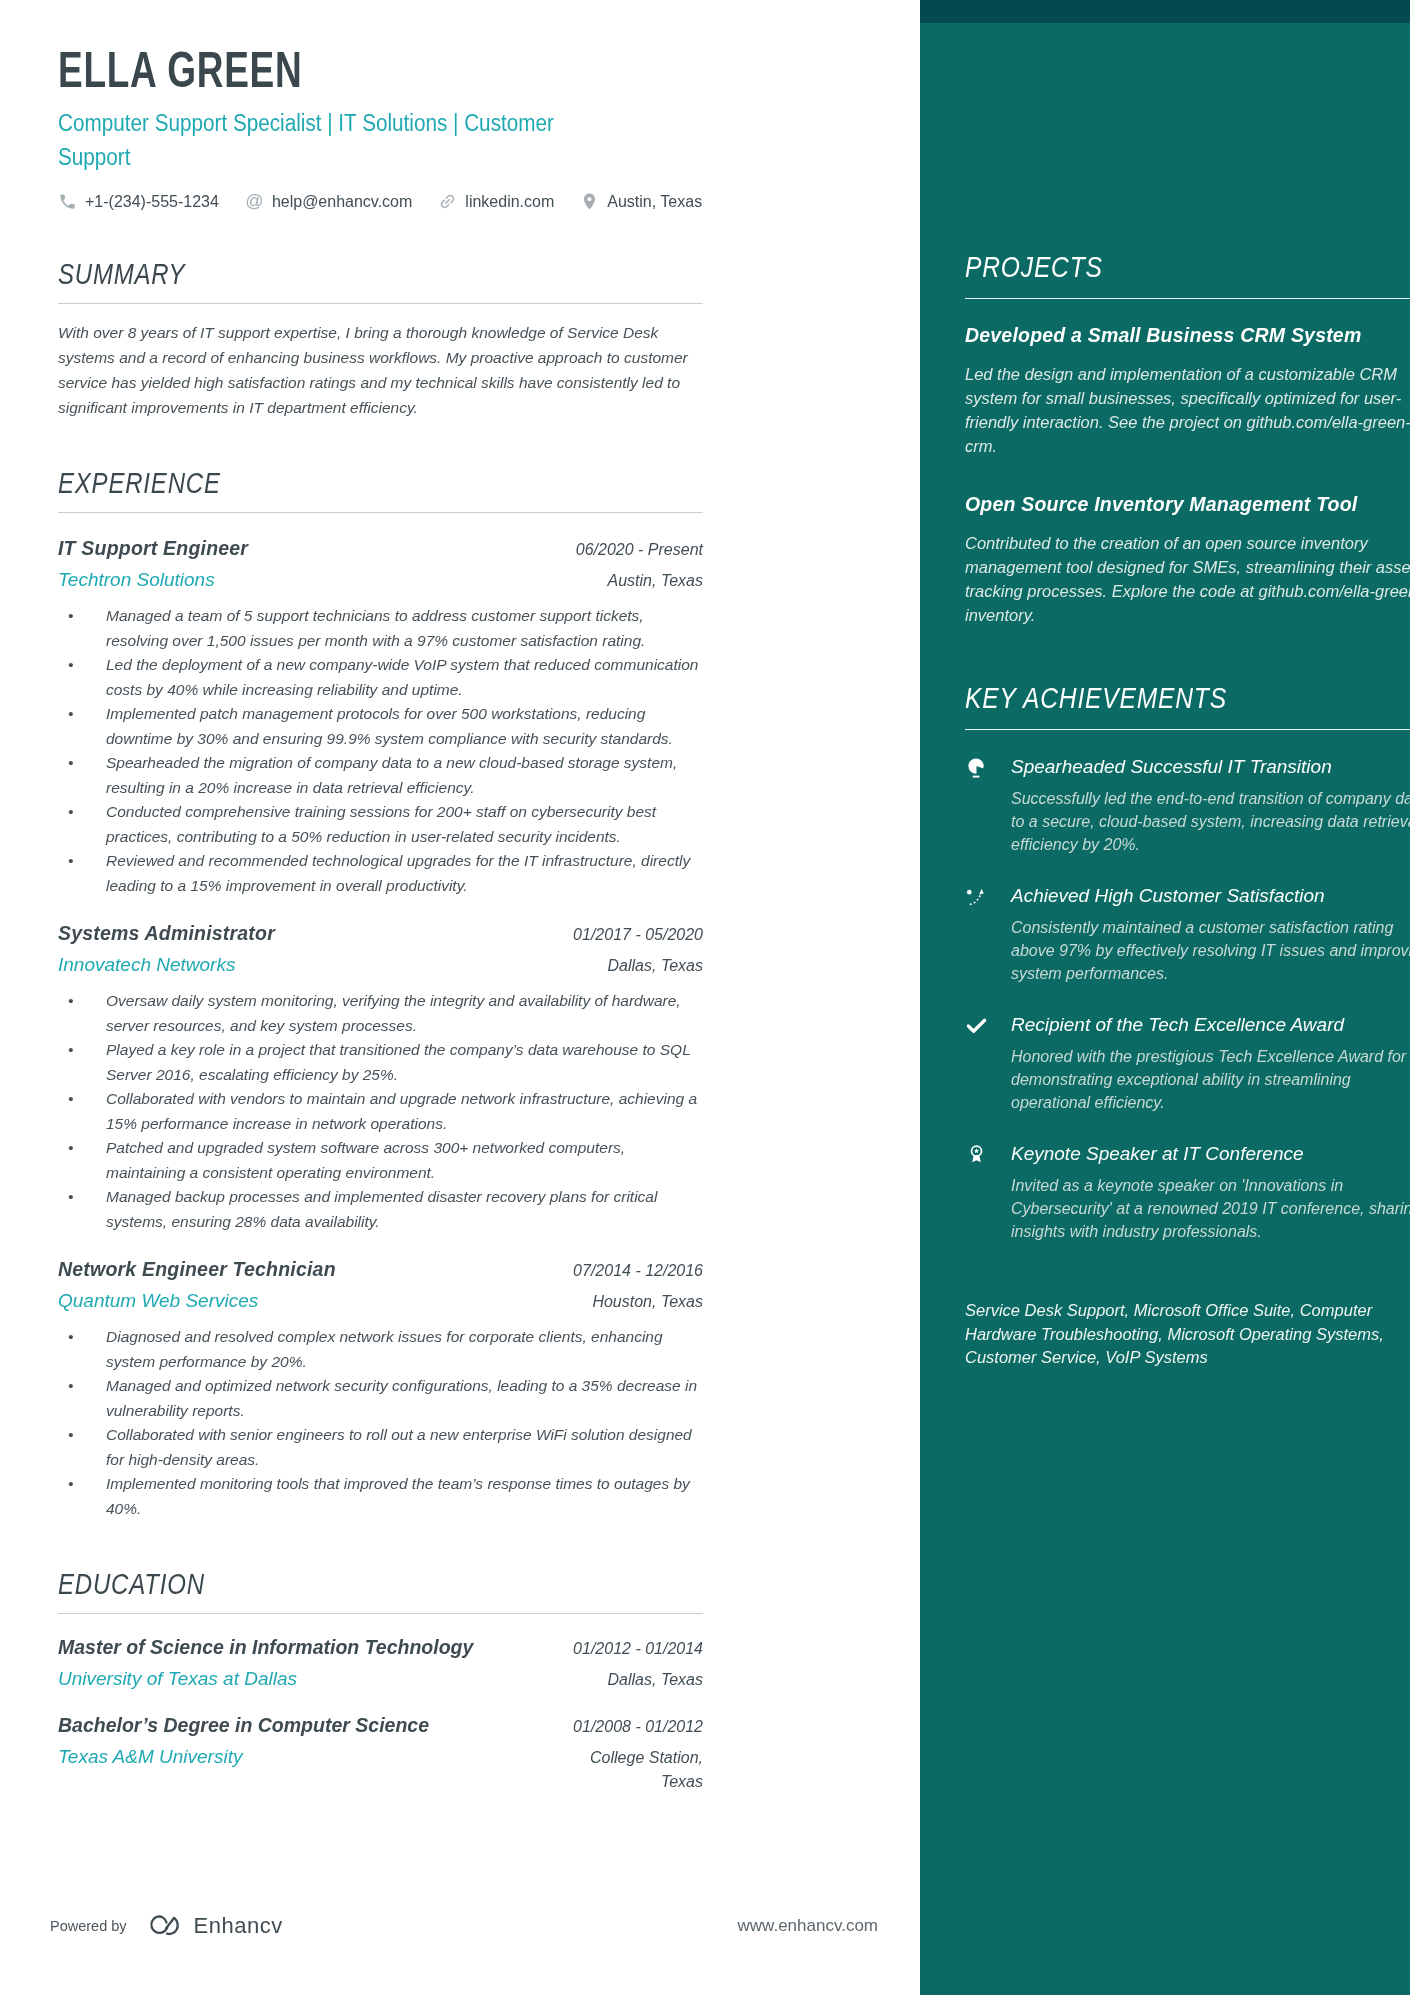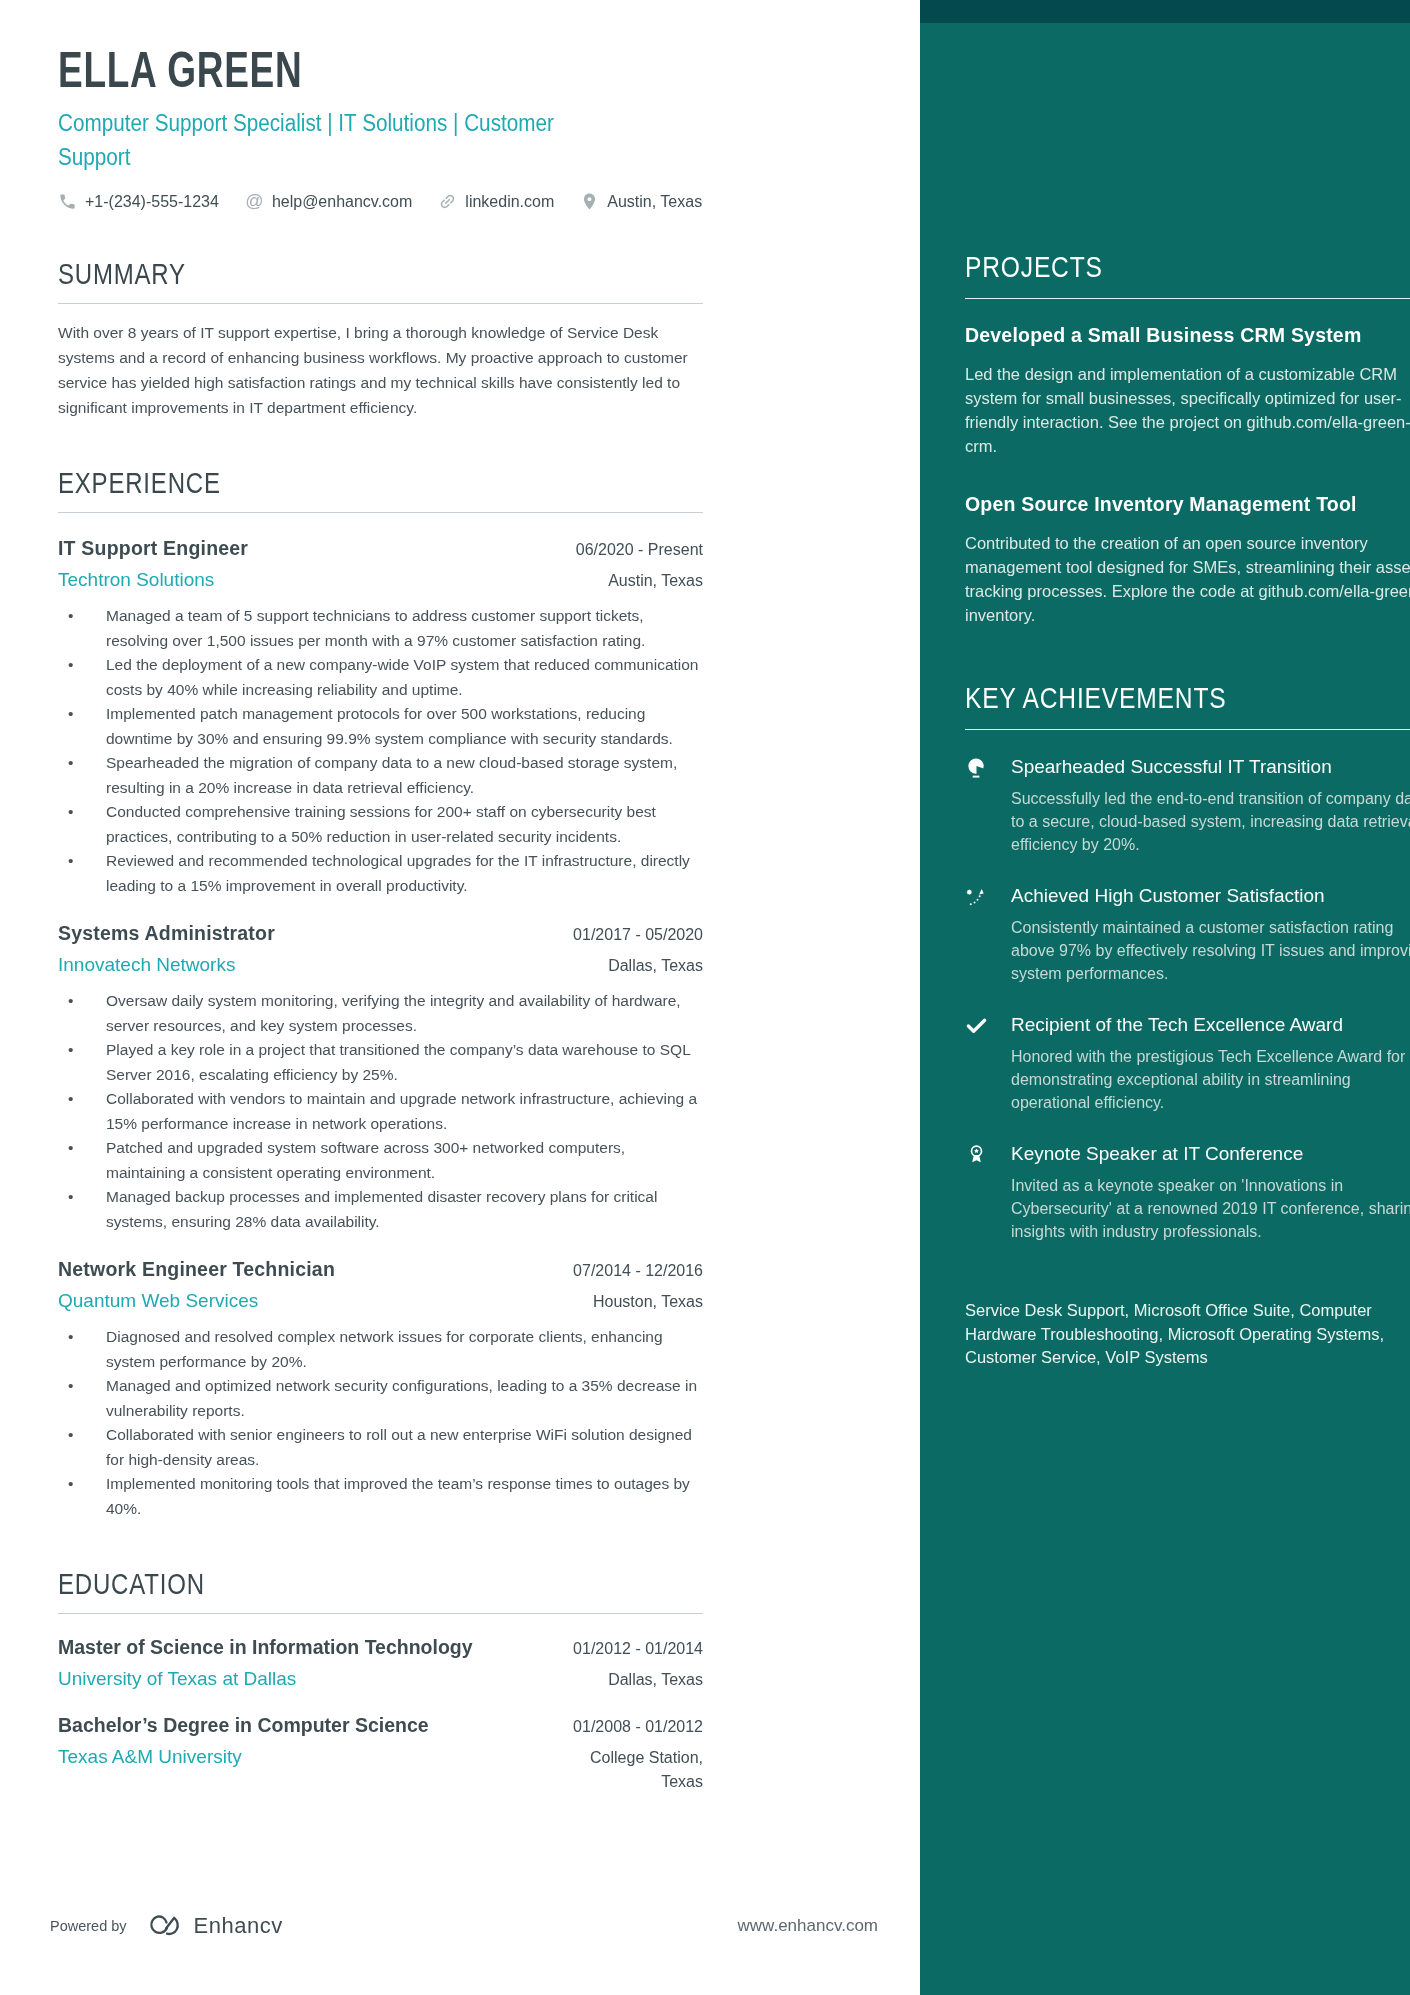--- a/index.html
+++ b/index.html
@@ -19,21 +19,21 @@
   .subtitle {
     margin-top:10px; font-size:23px; line-height:34px; color:var(--accent,#1FA9B2);
     width:620px; transform:scaleX(.9); transform-origin:0 0;
   }
   .contact { margin-top:18px; display:flex; align-items:center; gap:26px; font-size:16px; color:#414E55; }
   .citem { display:flex; align-items:center; gap:8px; }
   .cicon { width:19px; height:19px; color:var(--mutedIcon,#A6AFB4); flex:none; }
   .cicon svg { width:100%; height:100%; display:block; }
   .at-glyph { font-size:18px; color:var(--mutedIcon,#A6AFB4); line-height:19px; width:19px; text-align:center; }
 
-  .sec { margin-top:48px; }
+  .sec { margin-top:48px;font-style:italic; }
   .sec-head { border-bottom:1px solid var(--ruleColor,#C7CDD0); padding-bottom:14px; margin-bottom:16px; }
   .heading {
     font-size:30px; font-weight:400; letter-spacing:1px; color:var(--headingColor,#3A474D);
     transform:scaleX(.8); transform-origin:0 50%; white-space:nowrap; line-height:1;
   }
   .para { font-size:15.5px; line-height:25px; color:#475258; }
 
   .job { margin-top:24px; }
   .job:first-of-type { margin-top:4px; }
   .rrow { display:flex; justify-content:space-between; align-items:baseline; }

